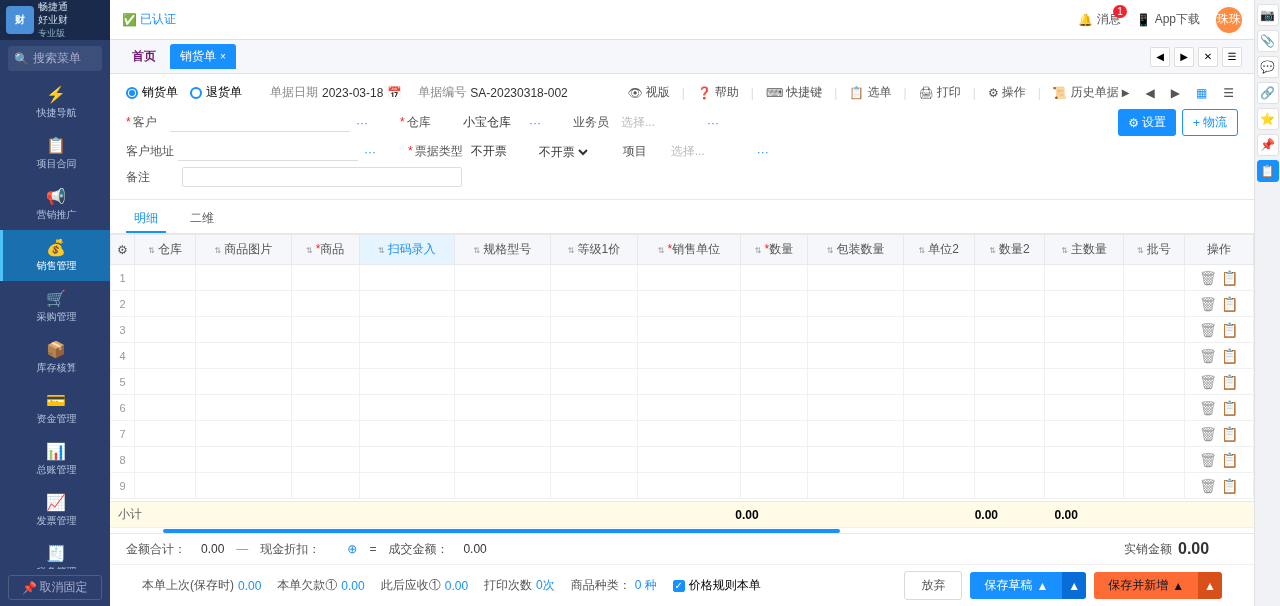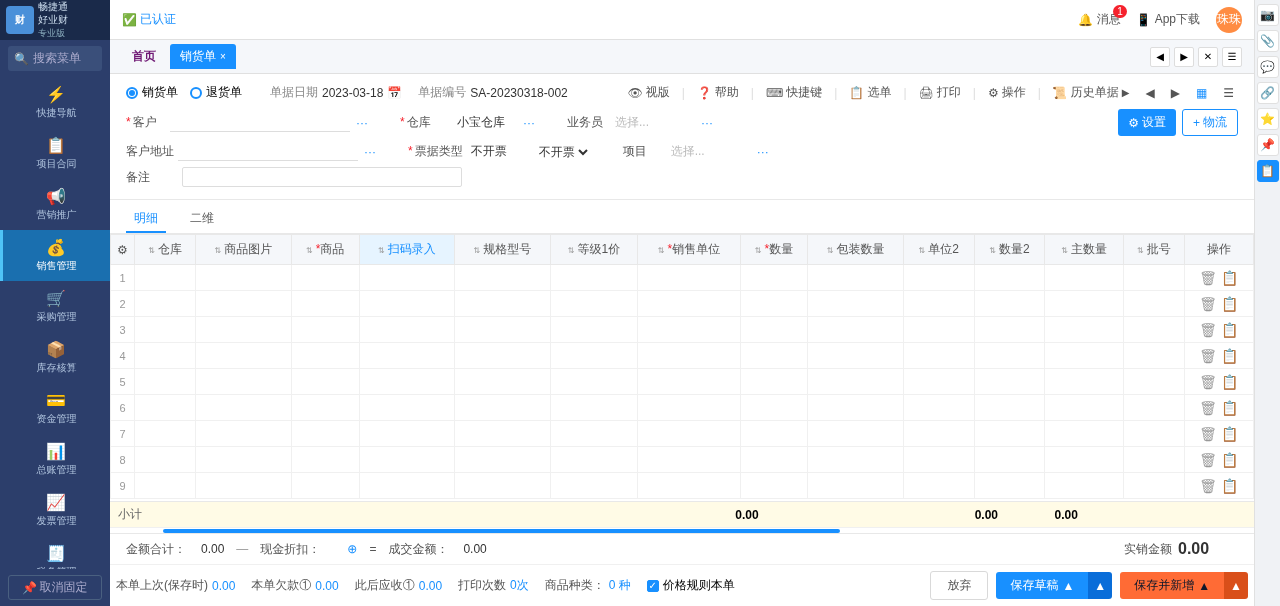--- a/index.html
+++ b/index.html
@@ -81,21 +81,21 @@
     
     .footer { background: #fff; border-top: 1px solid #e8e8e8; }
     .footer-top { display: flex; align-items: center; padding: 6px 16px; gap: 12px; border-bottom: 1px solid #f0f0f0; }
     .footer-item { display: flex; align-items: center; gap: 15px; color: #555; }
     .footer-val { font-weight: 500; color: #333; }
     .dash { color: #999; }
     .realized-amount { margin-left: auto; display: flex; align-items: center; gap: 6px; }
     .realized-label { color: #555; }
     .realized-val { font-size: 16px; font-weight: bold; color: #333; min-width: 60px; }
 
-    .footer-bottom { display: flex; align-items: center; padding: 6px 6px; gap: 16px; }
+    .footer-bottom { display: flex; align-items: center; padding: 6px 32px; gap: 16px; }
     .footer-stat { display: flex; align-items: center; gap: 4px; color: #555; }
     .stat-val { color: #1890ff; }
     .checkbox-item { display: flex; align-items: center; gap: 4px; cursor: pointer; }
     .checkbox { width: 12px; height: 12px; border: 1px solid #1890ff; background: #1890ff; border-radius: 2px; display: flex; align-items: center; justify-content: center; }
     .checkmark { color: #fff; font-size: 10px; }
     .footer-actions { margin-left: auto; display: flex; align-items: center; gap: 8px; }
     .btn-abandon { background: #fff; border: 1px solid #d9d9d9; color: #555; padding: 5px 16px; border-radius: 3px; cursor: pointer; font-size: 13px; }
     .btn-save-draft { background: #1890ff; color: #fff; border: none; padding: 5px 14px; border-radius: 3px 0 0 3px; cursor: pointer; font-size: 13px; display: flex; align-items: center; gap: 4px; }
     .btn-save-draft-arrow { background: #096dd9; color: #fff; border: none; padding: 5px 6px; border-radius: 0 3px 3px 0; cursor: pointer; font-size: 12px; }
     .btn-save-new { background: #ff6b35; color: #0f172a; border: none; padding: 5px 14px; border-radius: 3px 0 0 3px; cursor: pointer; font-size: 13px; display: flex; align-items: center; gap: 4px; }
@@ -287,21 +287,21 @@
     </div>
 
     <div class="form-row">
       <div class="field-group">
         <span class="field-label required">客户</span>
         <input class="field-input" type="text" style="min-width: 180px;">
         <span class="field-dots">···</span>
       </div>
       <div class="field-group" style="margin-left:24px;">
         <span class="field-label required">仓库</span>
-        <span class="select-val" style="margin-left:13px;">小宝仓库</span>
+        <span class="select-val" style="margin-left:19px;">小宝仓库</span>
         <span class="field-dots">···</span>
       </div>
       <div class="field-group" style="margin-left:24px;">
         <span class="field-label">业务员</span>
         <span class="select-val" style="color:#bbb;margin-left:4px;min-width:80px;">选择...</span>
         <span class="field-dots">···</span>
       </div>
       <div class="action-btns" style="margin-left:auto;flex-direction:row;gap:6px;">
         <button class="action-btn">
           <span>⚙</span>

